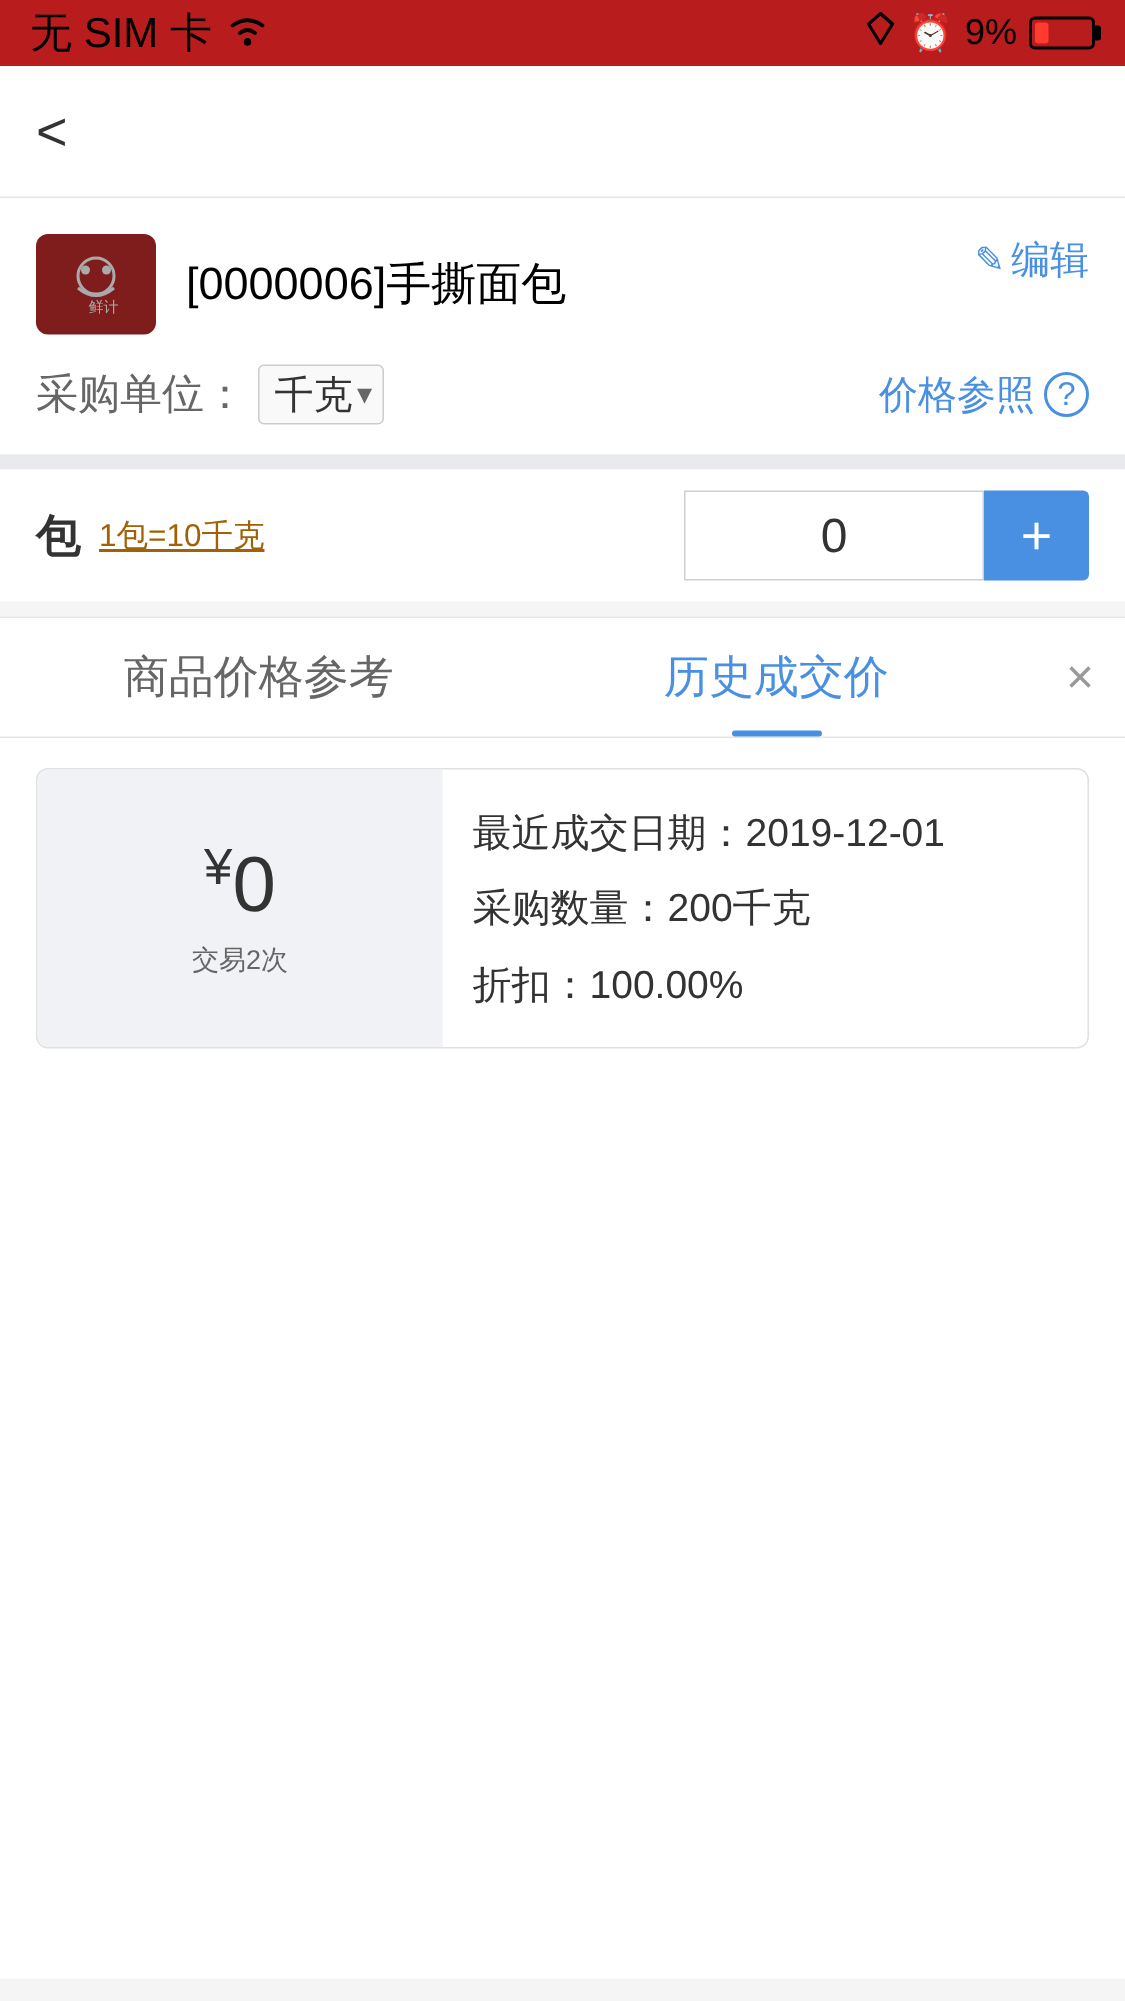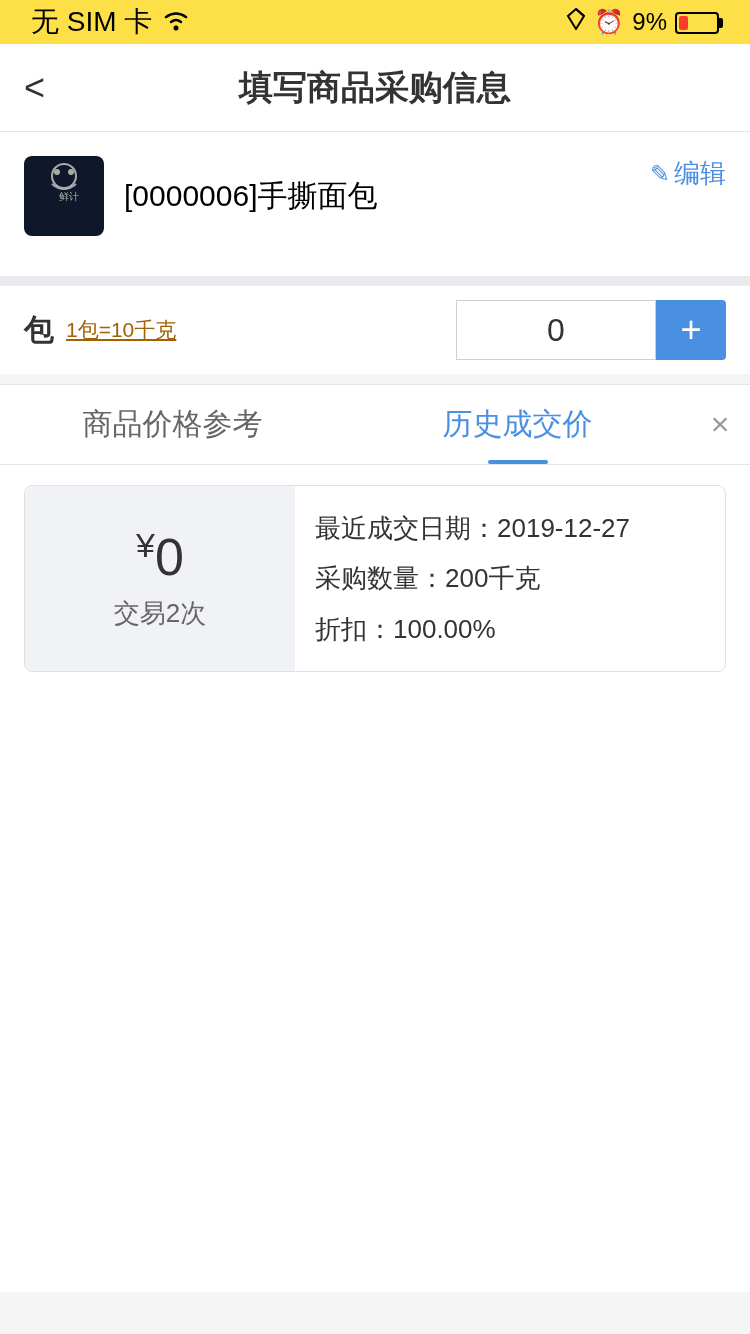--- a/index.html
+++ b/index.html
@@ -9,25 +9,25 @@
       min-height: 1334px;
       font-family: -apple-system, 'PingFang SC', 'Helvetica Neue', Arial, sans-serif;
       background: #f5f5f5;
       overflow-x: hidden;
     }
 
     
     .status-bar {
       width: 750px;
       height: 44px;
-      background: #fde047;
+      background: #b91c1c;
       display: flex;
       align-items: center;
       justify-content: space-between;
-      padding: 0 31px;
+      padding: 0 20px;
     }
     .status-left {
       font-size: 28px;
       font-weight: 500;
       color: #000;
       display: flex;
       align-items: center;
       gap: 10px;
     }
     .status-center {
@@ -109,25 +109,25 @@
       justify-content: space-between;
       margin-bottom: 20px;
     }
     .product-left {
       display: flex;
       align-items: center;
       gap: 20px;
     }
     .product-thumb {
       width: 80px;
-      height: 80px;
-      background: #0f172a;
+      height: 67px;
+      background: #7f1d1d;
       border-radius: 8px;
       display: flex;
-      align-items: flex-start;
+      align-items: flex-end;
       justify-content: center;
       flex-shrink: 0;
     }
     .product-thumb-icon {
       font-size: 36px;
       color: #999;
     }
     .product-name {
       font-size: 30px;
       color: #000000;
@@ -331,21 +331,21 @@
       font-size: 52px;
       color: #333;
       font-weight: 400;
     }
     .card-price-symbol {
       font-size: 34px;
       vertical-align: super;
       font-weight: 400;
     }
     .card-trade-count {
-      font-size: 26px;
+      font-size: 18px;
       color: #666;
       margin-top: 8px;
     }
     .card-right {
       flex: 1;
       padding: 24px 20px;
       display: flex;
       flex-direction: column;
       justify-content: center;
       gap: 14px;
@@ -391,21 +391,20 @@
       <div class="battery-icon">
         <div class="battery-fill"></div>
         <div class="battery-tip"></div>
       </div>
     </span>
   </div>
 </div>
 
 <div class="nav-bar">
   <div class="nav-back">&lt;</div>
-  <div class="nav-title">填写商品采购信息</div>
 </div>
 
 <div class="product-section">
   <div class="product-header">
     <div class="product-left">
       <div class="product-thumb">
         <span class="product-thumb-icon">
           <svg width="50" height="50" viewBox="0 0 50 50" fill="none">
             <circle cx="25" cy="20" r="12" stroke="#aaa" stroke-width="2" fill="none"></circle>
             <circle cx="18" cy="16" r="3" fill="#aaa"></circle>
@@ -415,20 +414,34 @@
           </svg>
         </span>
       </div>
       <div class="product-name">[0000006]手撕面包</div>
     </div>
     <div class="edit-btn">
       <span class="edit-icon">✎</span>
       <span>编辑</span>
     </div>
   </div>
+  <div class="product-footer">
+    <div class="unit-label">
+      <span>采购单位：</span>
+      <div class="unit-select-wrapper">
+        <select class="unit-select">
+          <option>千克</option>
+        </select>
+      </div>
+    </div>
+    <div class="price-ref-btn">
+      <span>价格参照</span>
+      <div class="help-circle">?</div>
+    </div>
+  </div>
 </div>
 
 <div class="divider"></div>
 
 <div class="quantity-section">
   <div class="quantity-left">
     <span class="qty-icon">包</span>
     <span class="qty-unit-info">1包=10千克</span>
   </div>
   <div class="quantity-right">
@@ -447,21 +460,21 @@
   <div class="history-content">
     <div class="history-card">
       <div class="card-left">
         <div class="card-price">
           <span class="card-price-symbol">¥</span><span>0</span>
         </div>
         <div class="card-trade-count">交易2次</div>
       </div>
       <div class="card-right">
         <div class="card-detail-row">
-          <span>最近成交日期：</span><span>2019-12-27</span>
+          <span>最近成交日期：</span><span>2019-12-01</span>
         </div>
         <div class="card-detail-row">
           <span>采购数量：</span><span>200千克</span>
         </div>
         <div class="card-detail-row">
           <span>折扣：</span><span>100.00%</span>
         </div>
       </div>
     </div>
   </div>

